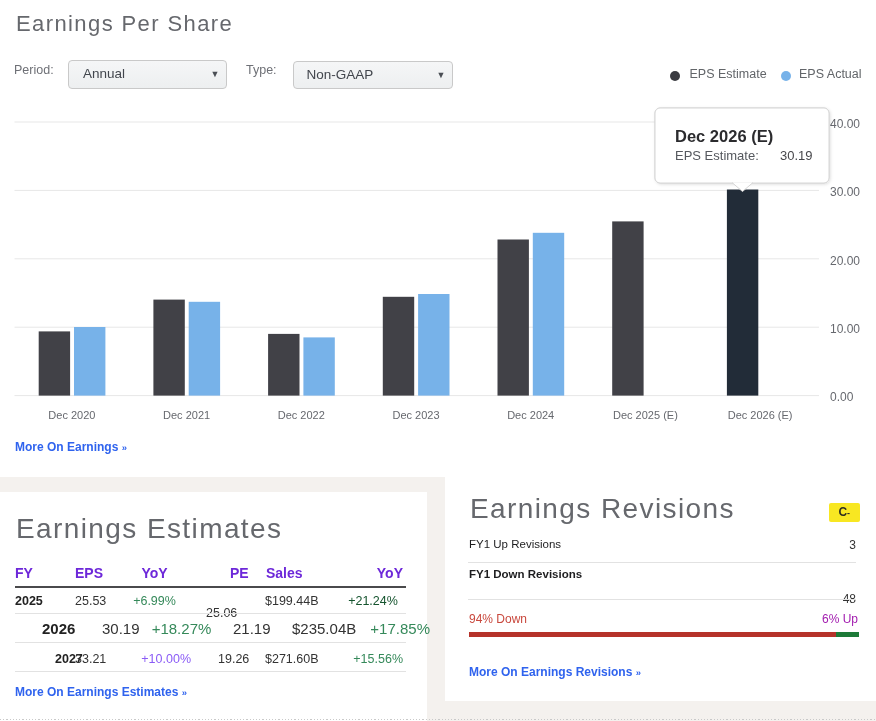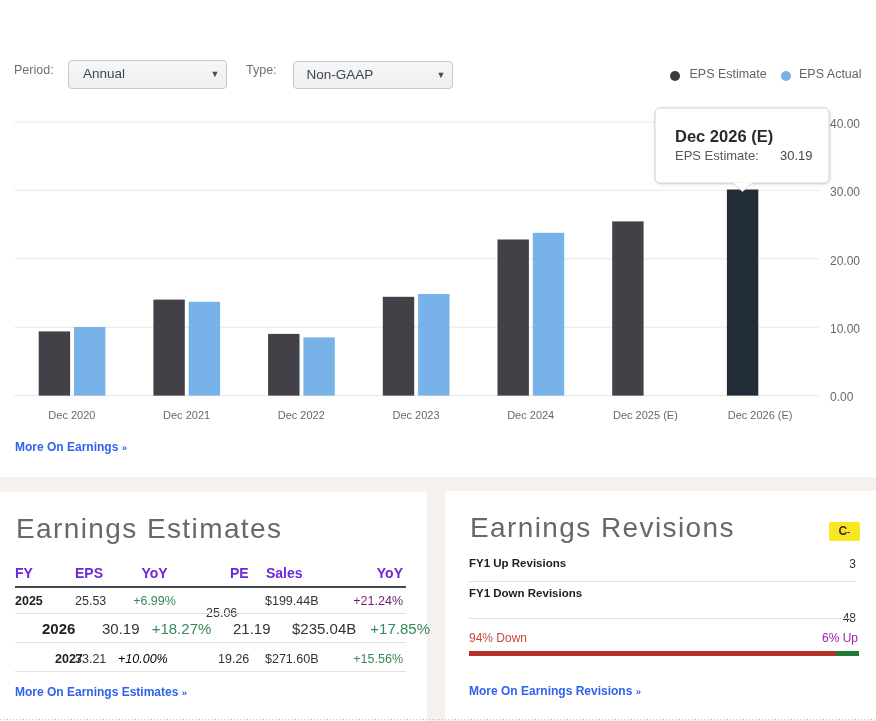--- a/index.html
+++ b/index.html
@@ -13,20 +13,21 @@
        font-size:13.5px;color:#42464d;line-height:26.7px;}
   .sel .car{position:absolute;right:6px;top:0;font-size:9px;color:#4a4e54;line-height:26.7px;}
   .link{font-size:12px;font-weight:bold;color:#2f63ee;}
   .card{position:absolute;background:#fff;}
   .ttl{font-weight:400;color:#66686d;font-size:28px;letter-spacing:1.4px;line-height:26px;}
 </style>
 </head>
 <body>
 <div id="page">
 
+  <h1 class="abs" style="left:16px;top:11px;">Earnings Per Share</h1>
 
   <span class="abs lbl" style="left:14px;top:63px;">Period:</span>
   <div class="sel" style="left:68px;top:60px;width:158.5px;">
     <span style="padding-left:14px;">Annual</span><span class="car">▼</span>
   </div>
   <span class="abs lbl" style="left:246px;top:63px;">Type:</span>
   <div class="sel" style="left:292.5px;top:60.5px;width:160px;">
     <span style="padding-left:13px;">Non-GAAP</span><span class="car">▼</span>
   </div>
 
@@ -110,49 +111,49 @@
       <span class="abs" style="left:340px;width:48px;text-align:right;">YoY</span>
     </div>
     <div class="abs" style="left:15px;top:94px;width:391px;height:2px;background:#4a4a4c;"></div>
 
     <div class="abs row1" style="left:15px;top:102px;width:390px;height:13px;font-size:12.5px;color:#333;">
       <span class="abs" style="left:0;font-weight:bold;color:#222;">2025</span>
       <span class="abs" style="left:60px;">25.53</span>
       <span class="abs" style="left:103px;width:73px;text-align:center;color:#35895a;">+6.99%</span>
       <span class="abs" style="left:191px;margin-top:12px;">25.06</span>
       <span class="abs" style="left:250px;">$199.44B</span>
-      <span class="abs" style="left:328px;width:60px;text-align:right;color:#701a75;">+21.24%</span>
+      <span class="abs" style="left:328px;width:60px;text-align:center;color:#14532d;">+21.24%</span>
     </div>
     <div class="abs" style="left:15px;top:121px;width:391px;height:1px;background:#e2e2e2;"></div>
     <div class="abs" style="left:15px;top:128px;width:390px;height:13px;font-size:15px;color:#333;margin-left:27px;">
       <span class="abs" style="left:0;font-weight:bold;color:#222;">2026</span>
       <span class="abs" style="left:60px;">30.19</span>
       <span class="abs" style="left:103px;width:73px;text-align:center;color:#35895a;">+18.27%</span>
       <span class="abs" style="left:191px;">21.19</span>
       <span class="abs" style="left:250px;">$235.04B</span>
       <span class="abs" style="left:328px;width:60px;text-align:right;color:#35895a;">+17.85%</span>
     </div>
     <div class="abs" style="left:15px;top:150px;width:391px;height:1px;background:#e2e2e2;"></div>
     <div class="abs" style="left:15px;top:160px;width:390px;height:13px;font-size:12.5px;color:#333;">
       <span class="abs" style="left:0;font-weight:bold;color:#222;margin-left:40px;">2027</span>
       <span class="abs" style="left:60px;">33.21</span>
-      <span class="abs" style="left:103px;width:73px;text-align:left;color:#000000;font-style:italic;">+10.00%</span>
+      <span class="abs" style="left:103px;width:73px;text-align:right;color:#8b5cf6;">+10.00%</span>
       <span class="abs" style="left:203px;">19.26</span>
       <span class="abs" style="left:250px;">$271.60B</span>
       <span class="abs" style="left:328px;width:60px;text-align:right;color:#35895a;">+15.56%</span>
     </div>
     <div class="abs" style="left:15px;top:179px;width:391px;height:1px;background:#e2e2e2;"></div>
     <a class="abs link" style="left:15px;top:193px;">More On Earnings Estimates <span style="font-size:9.5px;">»</span></a>
   </div>
 
-  <div class="card" style="left:445px;top:491px;width:431px;height:229px;">
+  <div class="card" style="left:445px;top:472px;width:431px;height:229px;">
     <div class="abs ttl" style="left:25px;top:24px;">Earnings Revisions</div>
     <div class="abs" style="left:384px;top:31px;width:30.5px;height:19px;background:#f8e722;border-radius:2px;
          font-size:12px;font-weight:bold;color:#2e2e20;text-align:center;line-height:19px;">C<span style="font-size:9px;">-</span></div>
-    <div class="abs" style="left:24px;top:66px;width:387px;font-size:11.5px;font-weight:bold;color:#1d1d1f;">FY1 Up Revisions</div>
+    <div class="abs" style="left:24px;top:66px;width:387px;font-size:11.5px;font-weight:normal;color:#1d1d1f;">FY1 Up Revisions</div>
     <div class="abs" style="left:24px;top:66px;width:387px;font-size:12px;color:#333;text-align:right;font-weight:normal;">3</div>
     <div class="abs" style="left:23px;top:90px;width:388px;height:1px;background:#e2e2e2;"></div>
     <div class="abs" style="left:24px;top:96px;width:387px;font-size:11.5px;font-weight:bold;color:#1d1d1f;">FY1 Down Revisions</div>
     <div class="abs" style="left:24px;top:96px;width:387px;font-size:12px;color:#333;text-align:right;margin-top:24px;">48</div>
     <div class="abs" style="left:23px;top:127px;width:388px;height:1px;background:#e2e2e2;"></div>
     <div class="abs" style="left:24px;top:140px;font-size:12px;color:#c9483d;">94% Down</div>
     <div class="abs" style="left:24px;top:140px;width:389px;font-size:12px;color:#a21caf;text-align:right;">6% Up</div>
     <div class="abs" style="left:24px;top:160px;width:390px;height:5px;background:#b5322a;"></div>
     <div class="abs" style="left:391px;top:160px;width:23px;height:5px;background:#1d7a38;"></div>
     <a class="abs link" style="left:24px;top:193px;">More On Earnings Revisions <span style="font-size:9.5px;">»</span></a>

